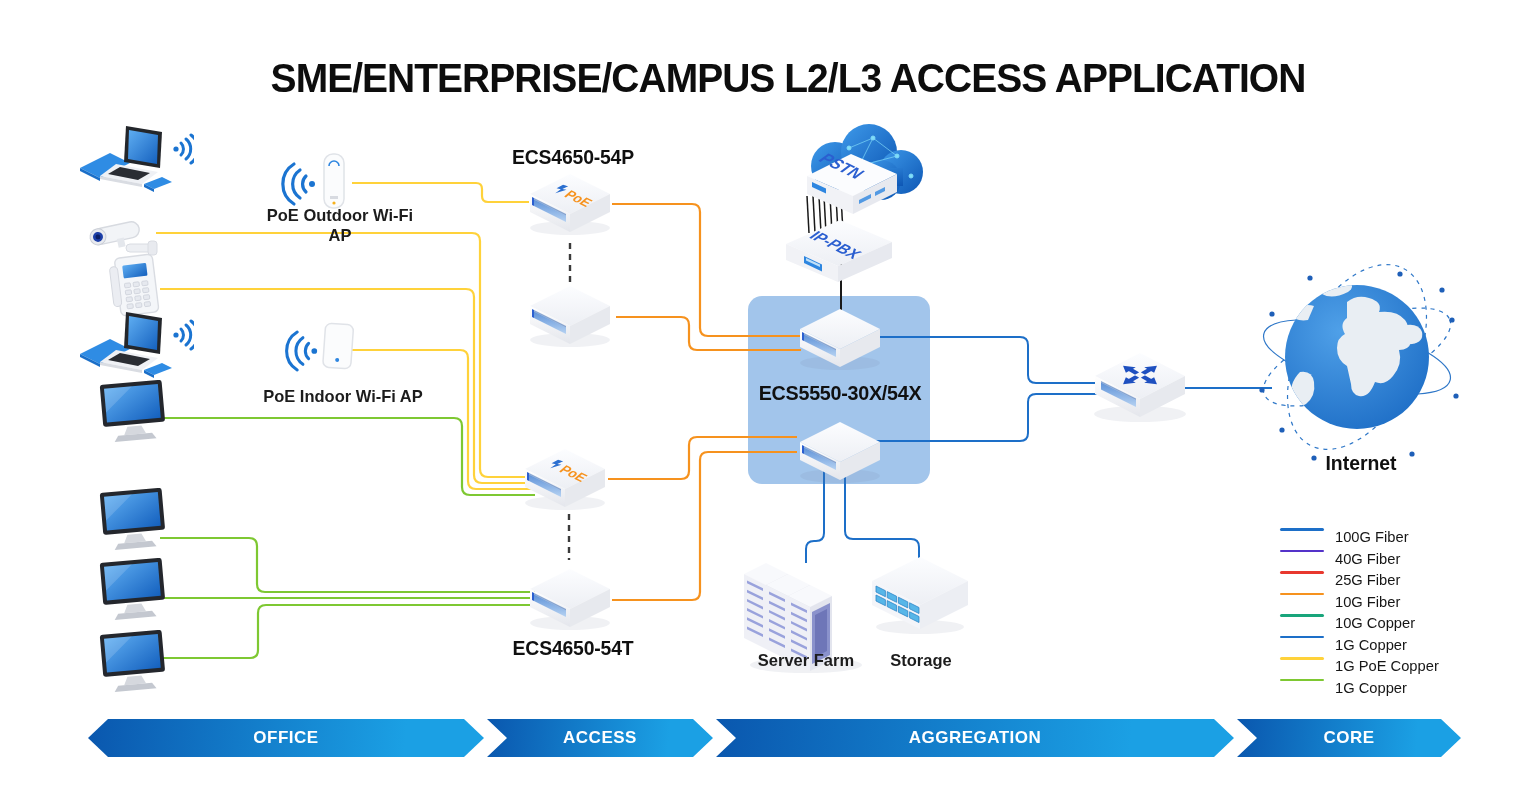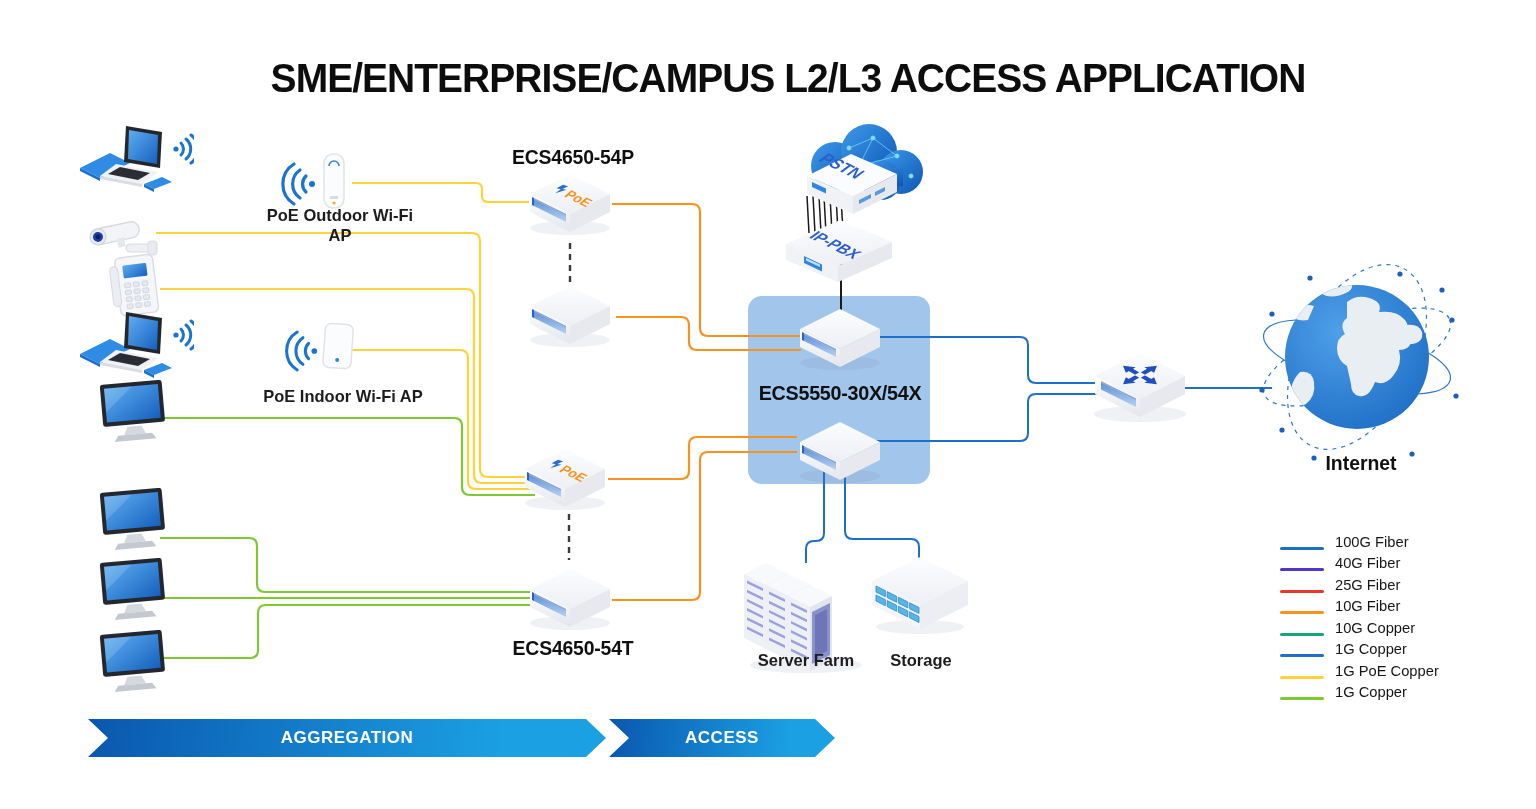--- a/index.html
+++ b/index.html
@@ -18,21 +18,21 @@
   .title{position:absolute;left:40px;right:0;top:55px;z-index:5;text-align:center;
          font-size:41px;font-weight:bold;color:#0d0d0d;letter-spacing:-1px;transform:scaleX(.95);}
   
   .iso-text{position:absolute;z-index:4;font-style:italic;font-weight:bold;color:#2B5FD0;
             transform:rotate(26deg) skewX(-18deg);transform-origin:left center;white-space:nowrap;}
   .poe-badge{position:absolute;z-index:4;display:flex;align-items:center;gap:2px;
              transform:rotate(26deg) skewX(-12deg);transform-origin:left center;}
   .poe-badge span{font-size:13px;font-weight:bold;font-style:italic;color:var(--fiber-10g,#F6921E);}
   
   .legend{position:absolute;left:1280px;top:528px;z-index:5;}
-  .legend-row{display:flex;align-items:flex-end;height:21.5px;}
+  .legend-row{display:flex;align-items:flex-start;height:21.5px;}
   .legend-swatch{width:44px;height:2.6px;margin-right:11px;border-radius:2px;}
   .legend-text{font-size:15px;color:#161616;font-weight:400;transform:scaleX(.98);transform-origin:left;}
   
   .banner{position:absolute;left:88px;top:719px;height:38px;z-index:5;display:flex;gap:3px;}
   .banner-seg{height:38px;display:flex;align-items:center;justify-content:center;
       background:linear-gradient(95deg,var(--banner-dark,#0A57AE) 0%,var(--banner-light,#1BA0E4) 80%);
       color:#fff;font-weight:bold;font-size:17px;letter-spacing:.5px;}
   .seg-first{clip-path:polygon(20px 0,calc(100% - 20px) 0,100% 50%,calc(100% - 20px) 100%,20px 100%,0 50%);}
   .seg-mid{clip-path:polygon(0 0,calc(100% - 20px) 0,100% 50%,calc(100% - 20px) 100%,0 100%,20px 50%);}
   
@@ -495,17 +495,19 @@
         <div class="legend-swatch" style="background-color: rgb(255, 210, 58);"></div>
         <span class="legend-text">1G PoE Copper</span>
       </div>
     <div class="legend-row">
         <div class="legend-swatch" style="background-color: rgb(126, 200, 50);"></div>
         <span class="legend-text">1G Copper</span>
       </div>
   </div>
 
   <div class="banner">
+    <div class="banner-seg seg-first" style="width:396px;">OFFICE</div>
+    <div class="banner-seg seg-mid" style="width:226px;">ACCESS</div>
     <div class="banner-seg seg-mid" style="width:518px;">AGGREGATION</div>
-    <div class="banner-seg seg-mid" style="width:226px;">ACCESS</div>
+    <div class="banner-seg seg-mid" style="width:224px;">CORE</div>
   </div>
 
 </div>
 
 </body></html>

